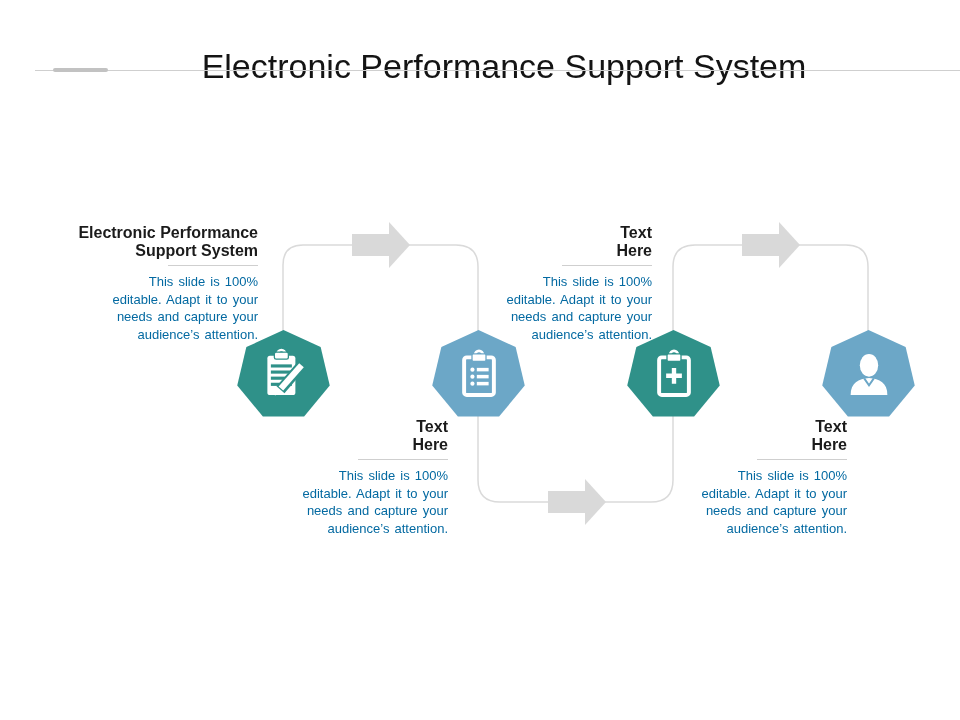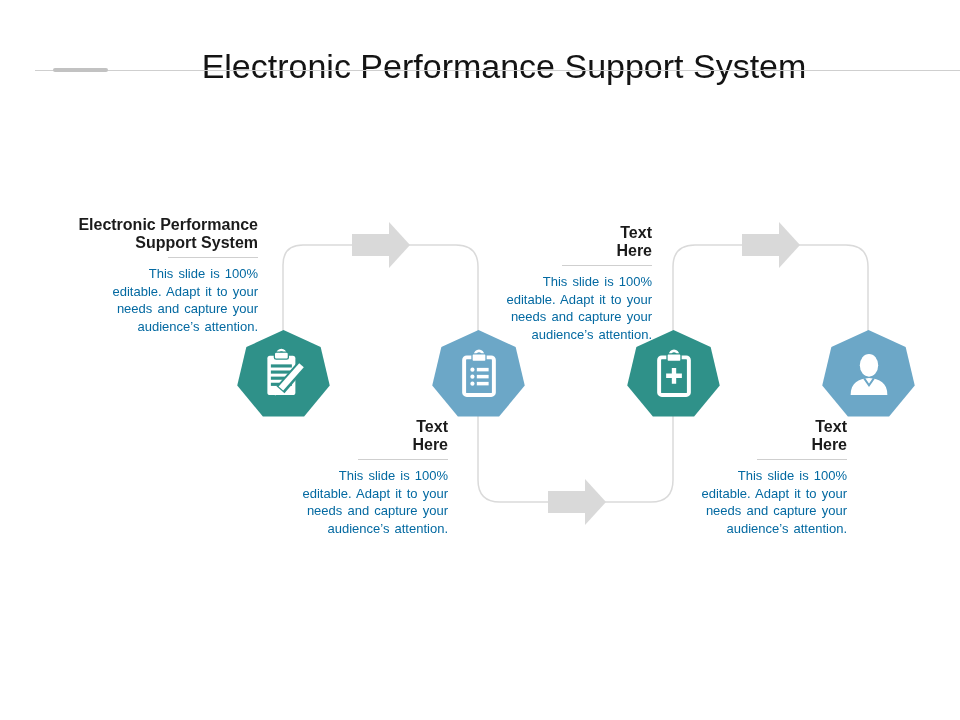--- a/index.html
+++ b/index.html
@@ -106,21 +106,21 @@
   </div>
 
   <div class="node" style="left: 821px; background: rgb(108, 167, 199); color: rgb(108, 167, 199);">
     <svg viewBox="0 0 64 64" width="56" height="56">
       <ellipse cx="32" cy="22" rx="10.5" ry="13" fill="#fff"></ellipse>
       <path d="M11 56 C11 42 20 37.5 32 36.5 C44 37.5 53 42 53 56 Z" fill="#fff"></path>
       <path d="M26.5 37 L32 45 L37.5 37" fill="none" stroke="currentColor" stroke-width="2.2"></path>
     </svg>
   </div>
 
-  <div class="tblock" style="left:68px;top:216px;">
+  <div class="tblock" style="left:68px;top:224px;">
     <div class="heading">Electronic Performance
 Support System</div>
     <div class="heading-rule"></div>
     <div class="body">This slide is 100%
 editable. Adapt it to your
 needs and capture your
 audience’s attention.</div>
   </div>
 
   <div class="tblock" style="left:258px;top:418px;">

